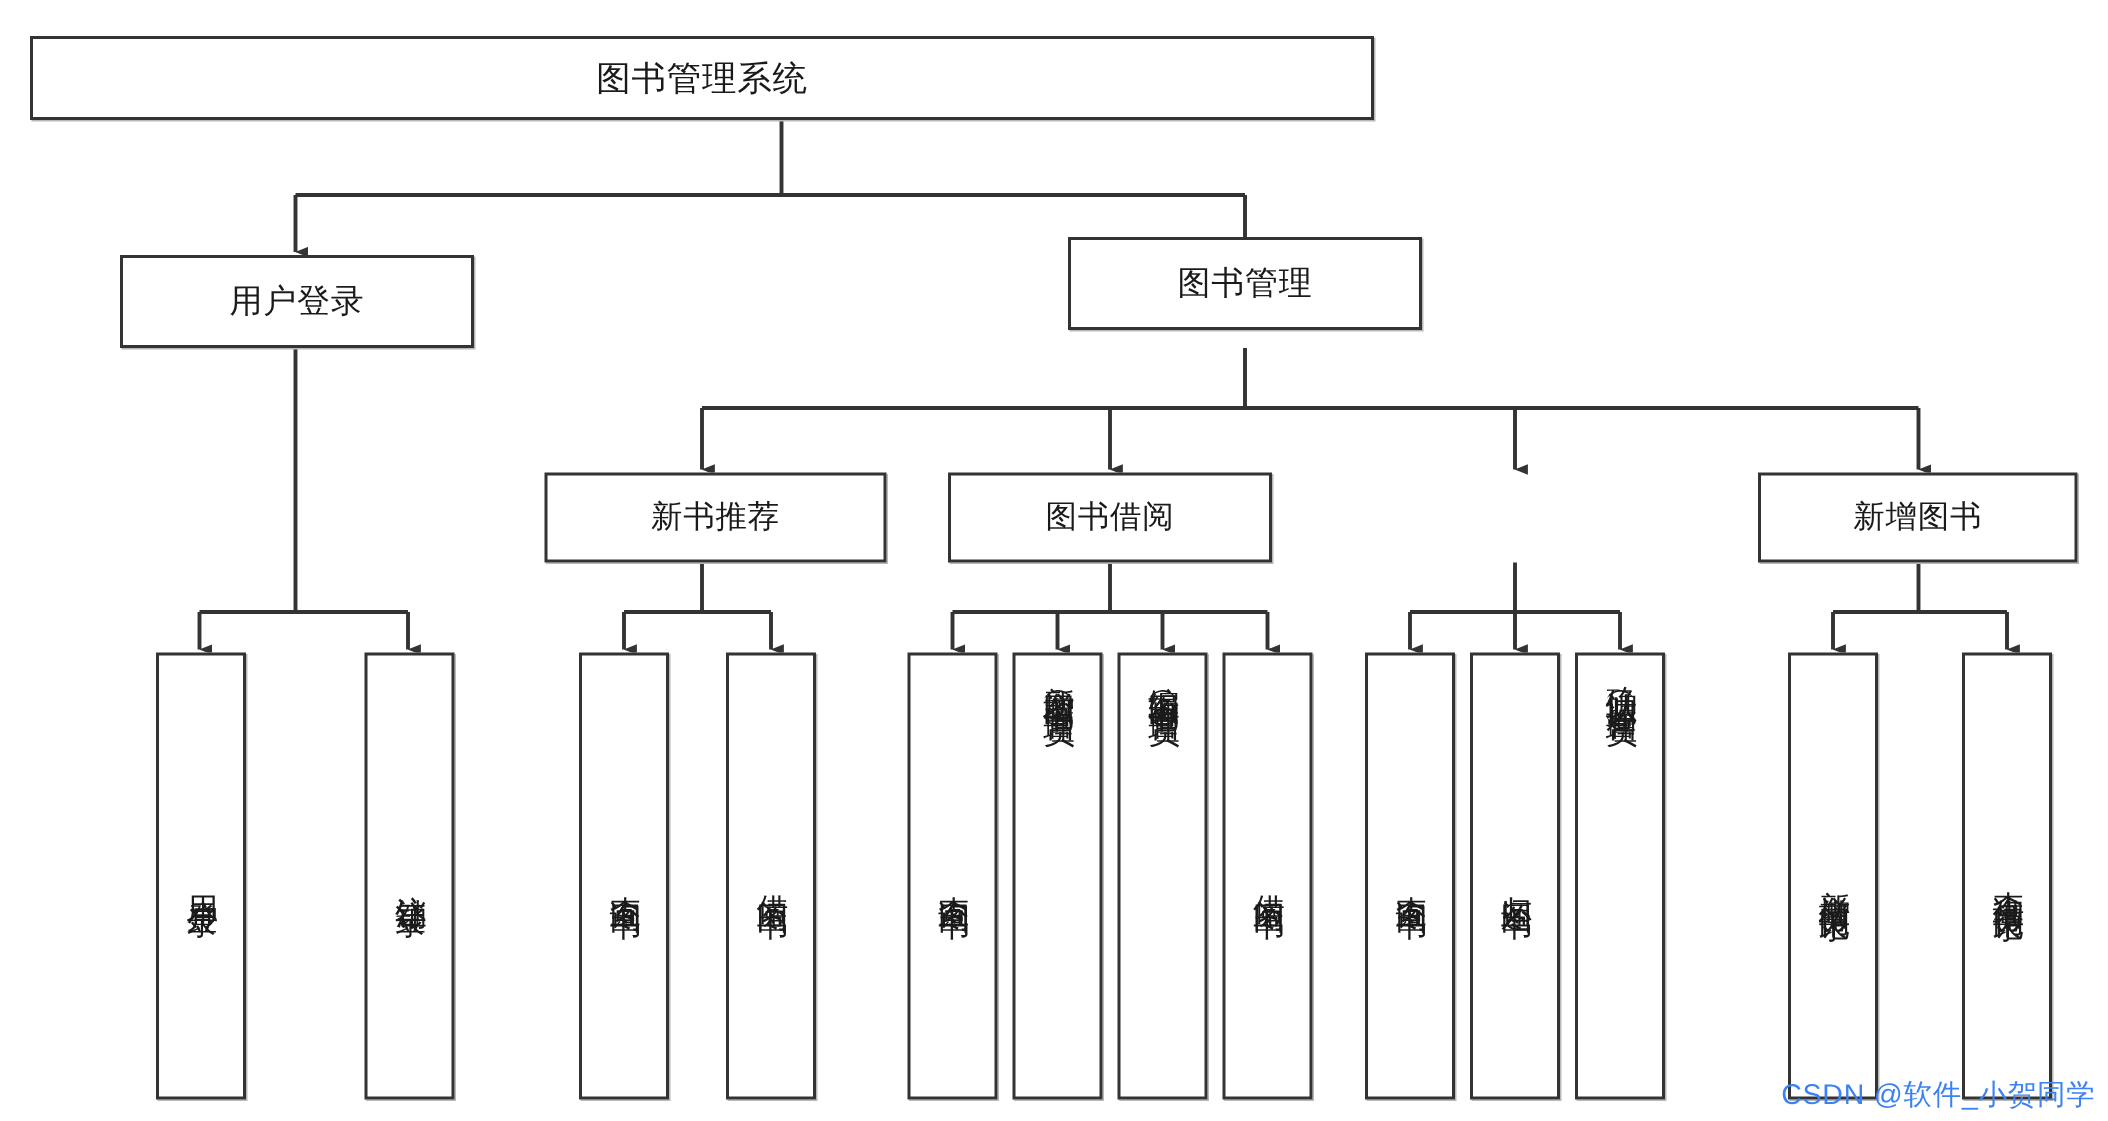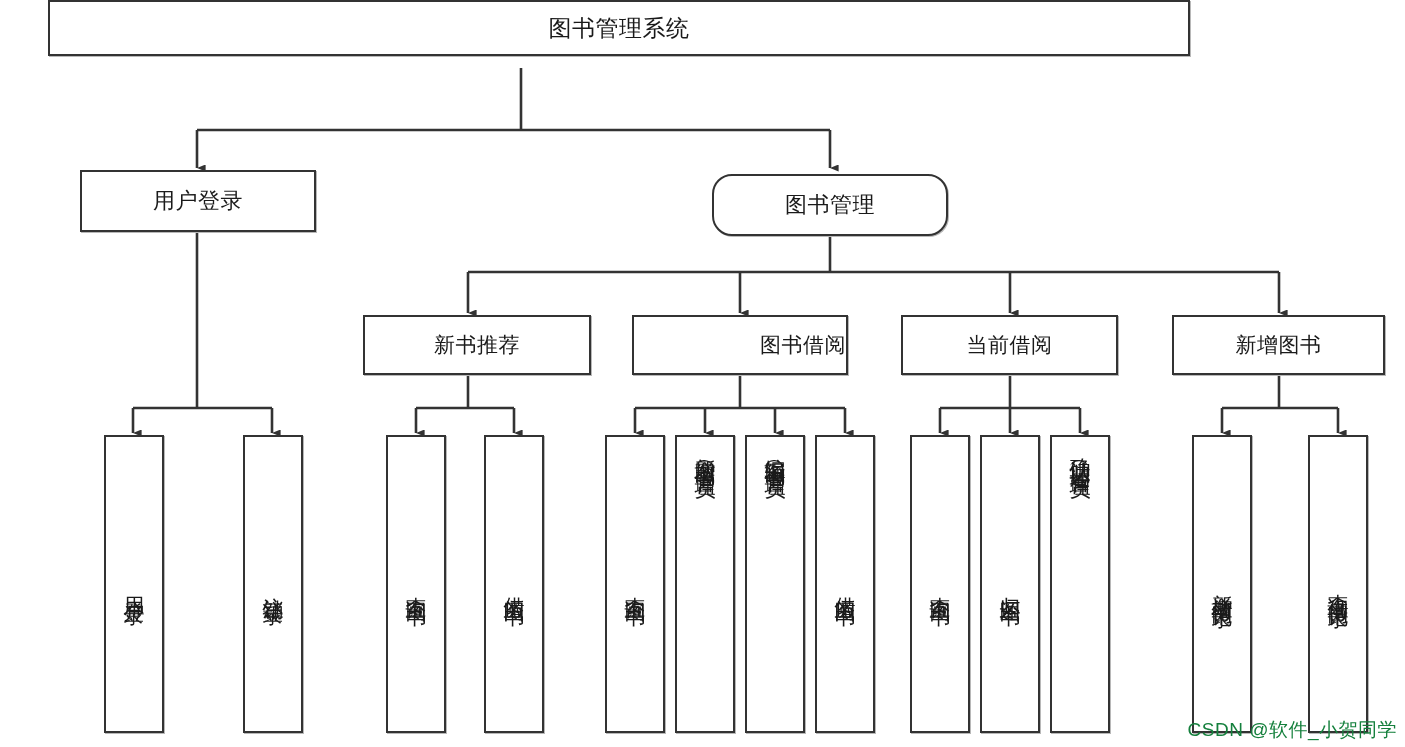--- a/index.html
+++ b/index.html
@@ -63,21 +63,21 @@
   }
   .leaf.top-align .node-label {
     align-items: flex-start;
     justify-content: flex-start;
   }
   .watermark {
     position: absolute;
     right: 8px;
     bottom: 4px;
     font-size: 19px;
-    color: #15803d;
+    color: #3b82f6;
     letter-spacing: 0.5px;
     white-space: nowrap;
     pointer-events: none;
   }
 </style>
 </head>
 <body>
 
 <div id="diagram-root">
 
@@ -124,39 +124,36 @@
       <path d="M 1010,408 L 1010,433" marker-end="url(#arrowhead)"></path>
       <path d="M 1080,408 L 1080,433" marker-end="url(#arrowhead)"></path>
 
       <path d="M 1279,375 L 1279,408"></path>
       <path d="M 1222,408 L 1338,408"></path>
       <path d="M 1222,408 L 1222,433" marker-end="url(#arrowhead)"></path>
       <path d="M 1338,408 L 1338,433" marker-end="url(#arrowhead)"></path>
     </g>
   </svg>
 
-  <div class="node-box lvl1" style="left:20px; top:0; width:1142px; height:56px;margin-left:28px;">
+  <div class="node-box lvl1" style="left:20px; top:24px; width:896px; height:56px;">
     <span class="node-label">图书管理系统</span>
   </div>
 
   <div class="node-box lvl2" style="left:80px; top:170px; width:236px; height:62px;">
     <span class="node-label">用户登录</span>
   </div>
-  <div class="node-box lvl2" style="left:712px; top:174px; width:236px; height:62px;border-radius:20px;">
+  <div class="node-box lvl2" style="left:712px; top:158px; width:236px; height:62px;">
     <span class="node-label">图书管理</span>
   </div>
 
   <div class="node-box lvl3" style="left:363px; top:315px; width:228px; height:60px;">
     <span class="node-label">新书推荐</span>
   </div>
-  <div class="node-box lvl3" style="left:632px; top:315px; width:216px; height:60px;justify-content:flex-end;">
+  <div class="node-box lvl3" style="left:632px; top:315px; width:216px; height:60px;">
     <span class="node-label">图书借阅</span>
-  </div>
-  <div class="node-box lvl3" style="left:901px; top:315px; width:217px; height:60px;">
-    <span class="node-label">当前借阅</span>
   </div>
   <div class="node-box lvl3" style="left:1172px; top:315px; width:213px; height:60px;">
     <span class="node-label">新增图书</span>
   </div>
 
   <div class="node-box leaf" style="left:104px; top:435px; width:60px; height:298px;">
     <span class="node-label">用户登录</span>
   </div>
   <div class="node-box leaf" style="left:243px; top:435px; width:60px; height:298px;">
     <span class="node-label">注销登录</span>

